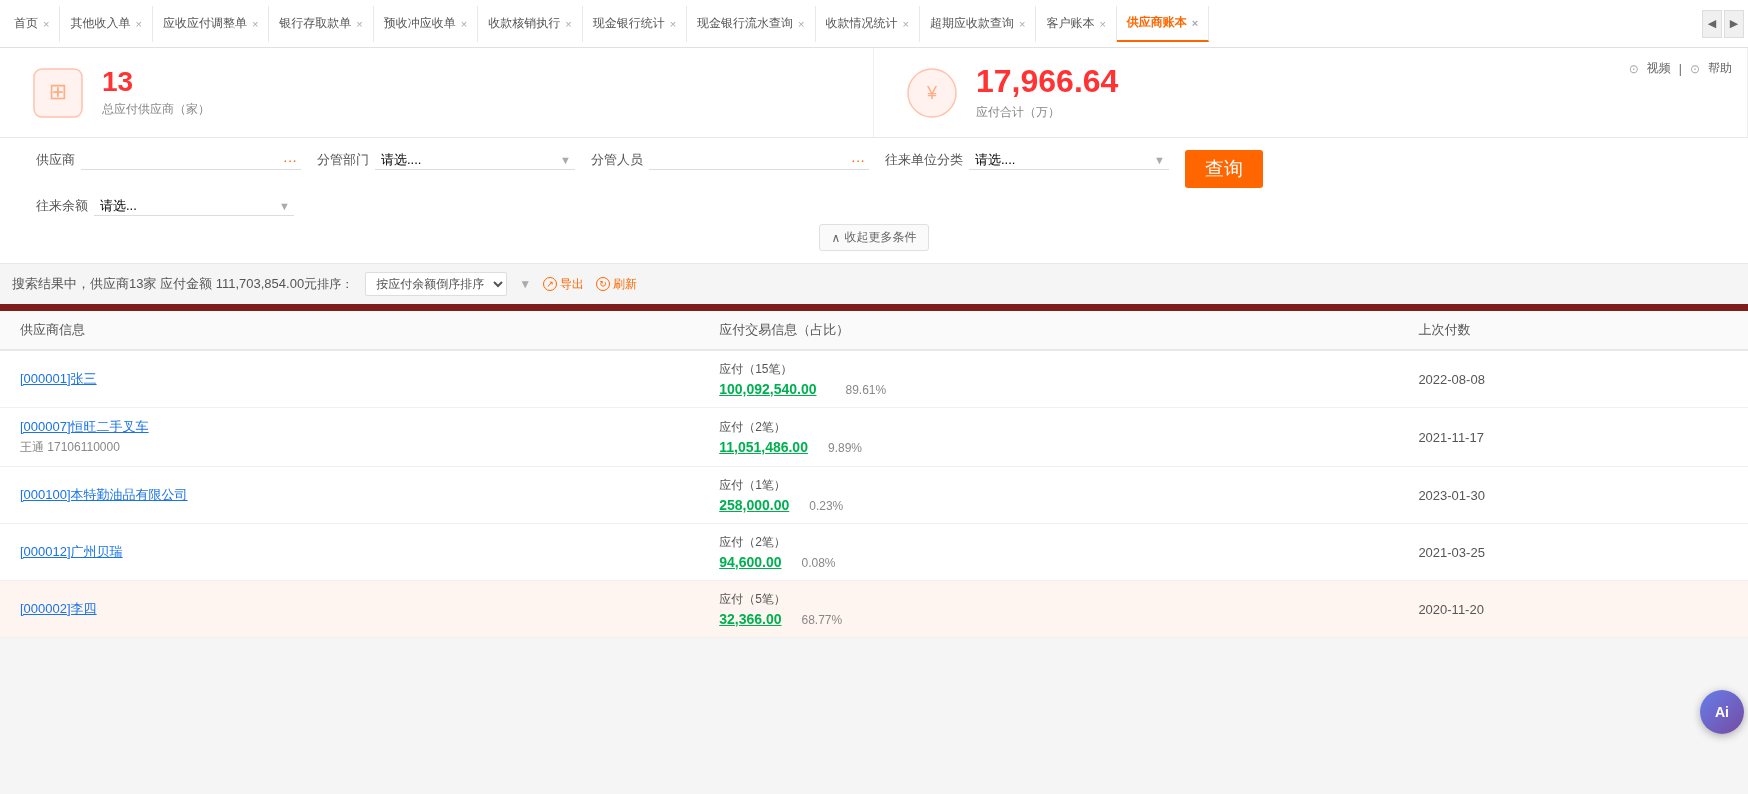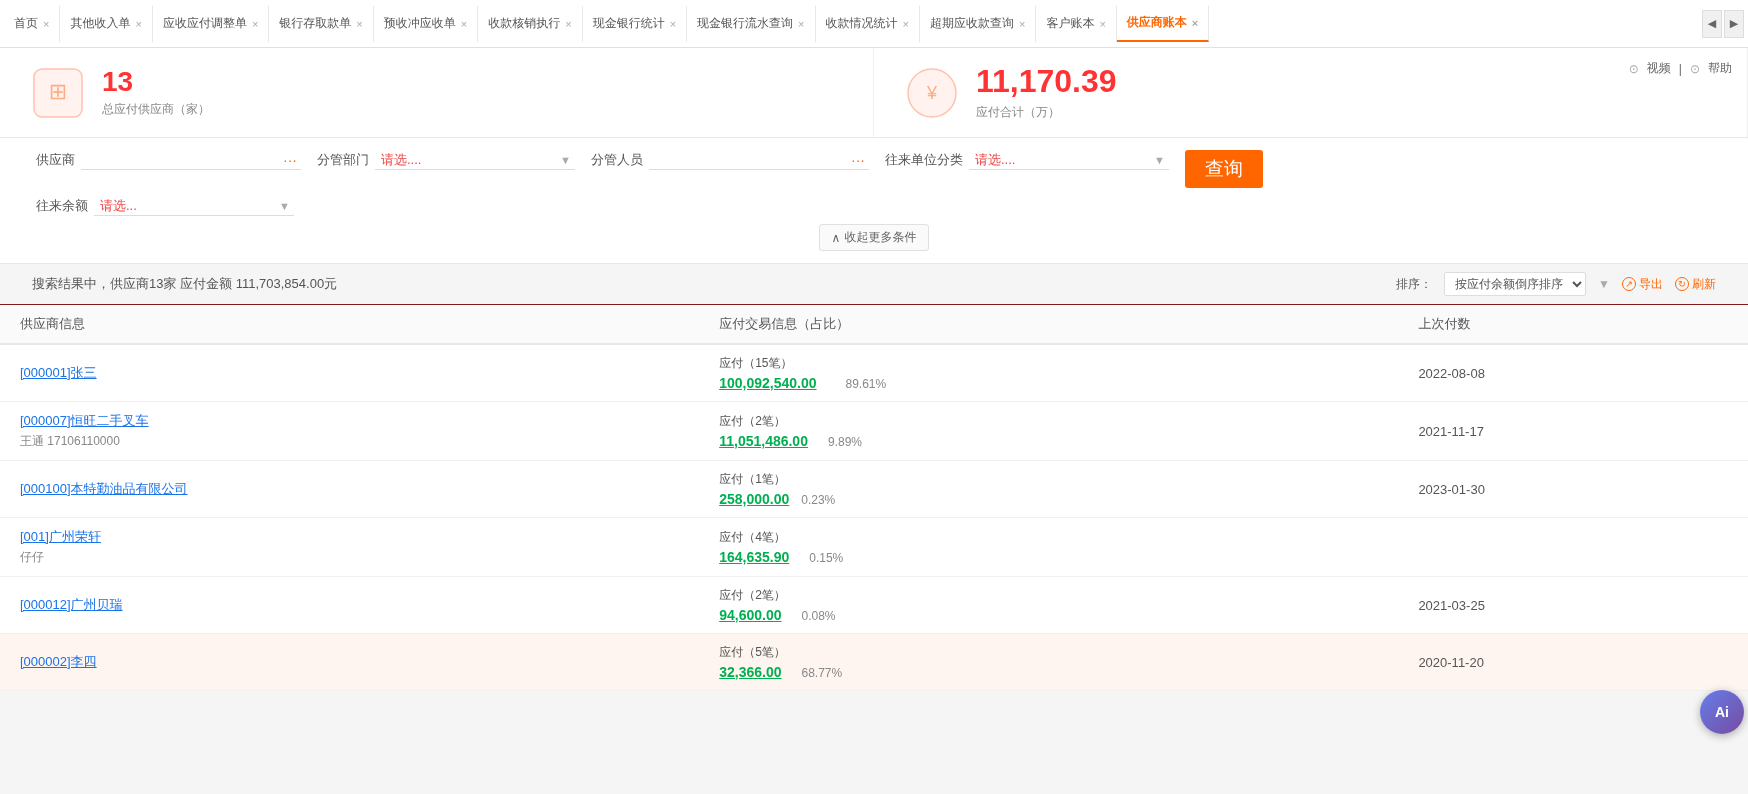--- a/index.html
+++ b/index.html
@@ -170,21 +170,21 @@
     }
     .select-wrapper select {
       border: none;
       border-bottom: 1px solid #ddd;
       outline: none;
       font-size: 13px;
       padding: 2px 24px 2px 6px;
       width: 200px;
       background: transparent;
       appearance: none;
-      color: #ef4444;
+      color: #000000;
       cursor: pointer;
     }
     .chevron-down {
       position: absolute;
       right: 4px;
       color: #aaa;
       font-size: 11px;
       pointer-events: none;
     }
     .btn-query {
@@ -209,25 +209,24 @@
       border: 1px solid #e0e0e0;
       border-radius: 3px;
       background: #fafafa;
       width: fit-content;
       margin: 0 auto 4px;
     }
 
     
     .result-bar {
       background: #f5f5f5;
-      padding: 8px 32px;
-      display: flex;
-      align-items: center;
-      justify-content: space-between;
-      border-bottom: 1px solid #7f1d1d;
+      padding: 8px 12px;
+      display: flex;
+      align-items: center;
+      border-bottom: 7px solid #7f1d1d;
     }
     .result-info {
       font-size: 13px;
       color: #555;
     }
     .result-actions {
       display: flex;
       align-items: center;
       gap: 12px;
       font-size: 12px;
@@ -404,21 +403,21 @@
   </div>
 
   <div class="stat-block">
     <div class="stat-icon">
       <svg width="56" height="56" viewBox="0 0 56 56">
         <circle cx="28" cy="28" r="24" fill="#fff0ec" stroke="#ffb399" stroke-width="1.5"></circle>
         <text x="28" y="34" text-anchor="middle" font-size="18" fill="#ff9966">¥</text>
       </svg>
     </div>
     <div class="stat-content">
-      <div class="stat-number large">11,170.39</div>
+      <div class="stat-number large">17,966.64</div>
       <div class="stat-label">应付合计（万）</div>
     </div>
   </div>
 
 
   <div class="top-right-links">
     <span style="color:#aaa;">⊙</span>
     <span>视频</span>
     <span class="divider-v">|</span>
     <span style="color:#aaa;">⊙</span>
@@ -548,42 +547,28 @@
           <td>
             <div class="date-text">2021-11-17</div>
           </td>
         </tr>
         <tr>
           <td>
             <div class="supplier-link">[000100]本特勤油品有限公司</div>
           </td>
           <td>
             <div class="tx-label">应付（1笔）</div>
-            <div style="display: flex; align-items: baseline;  text-align: center;">
+            <div style="display: flex; align-items: baseline; gap: 8px; text-align: center;">
               <span class="tx-amount">258,000.00</span>
               <span class="tx-percent">0.23%</span>
             </div>
           </td>
           <td>
             <div class="date-text">2023-01-30</div>
           </td>
-        </tr>
-        <tr>
-          <td>
-            <div class="supplier-link">[001]广州荣轩</div>
-            <div class="supplier-contact">仔仔</div>
-          </td>
-          <td>
-            <div class="tx-label">应付（4笔）</div>
-            <div style="display: flex; align-items: baseline; gap: 8px;">
-              <span class="tx-amount">164,635.90</span>
-              <span class="tx-percent">0.15%</span>
-            </div>
-          </td>
-          <td></td>
         </tr>
         <tr>
           <td>
             <div class="supplier-link">[000012]广州贝瑞</div>
           </td>
           <td>
             <div class="tx-label">应付（2笔）</div>
             <div style="display: flex; align-items: baseline; gap: 8px;">
               <span class="tx-amount">94,600.00</span>
               <span class="tx-percent">0.08%</span>

